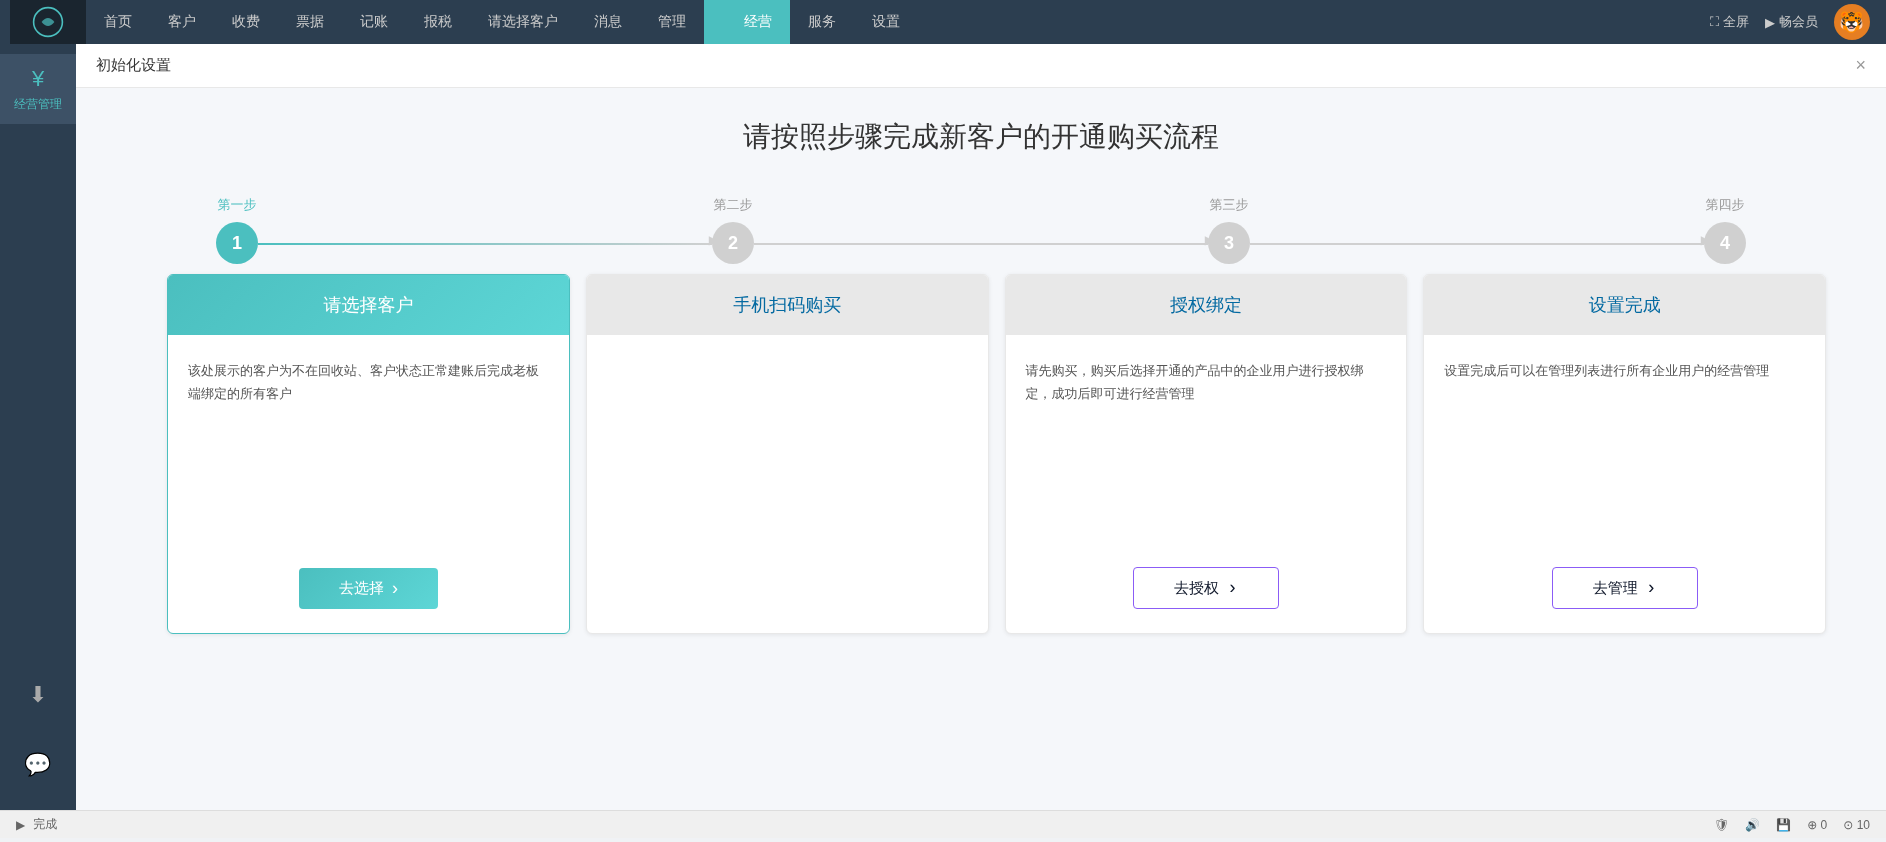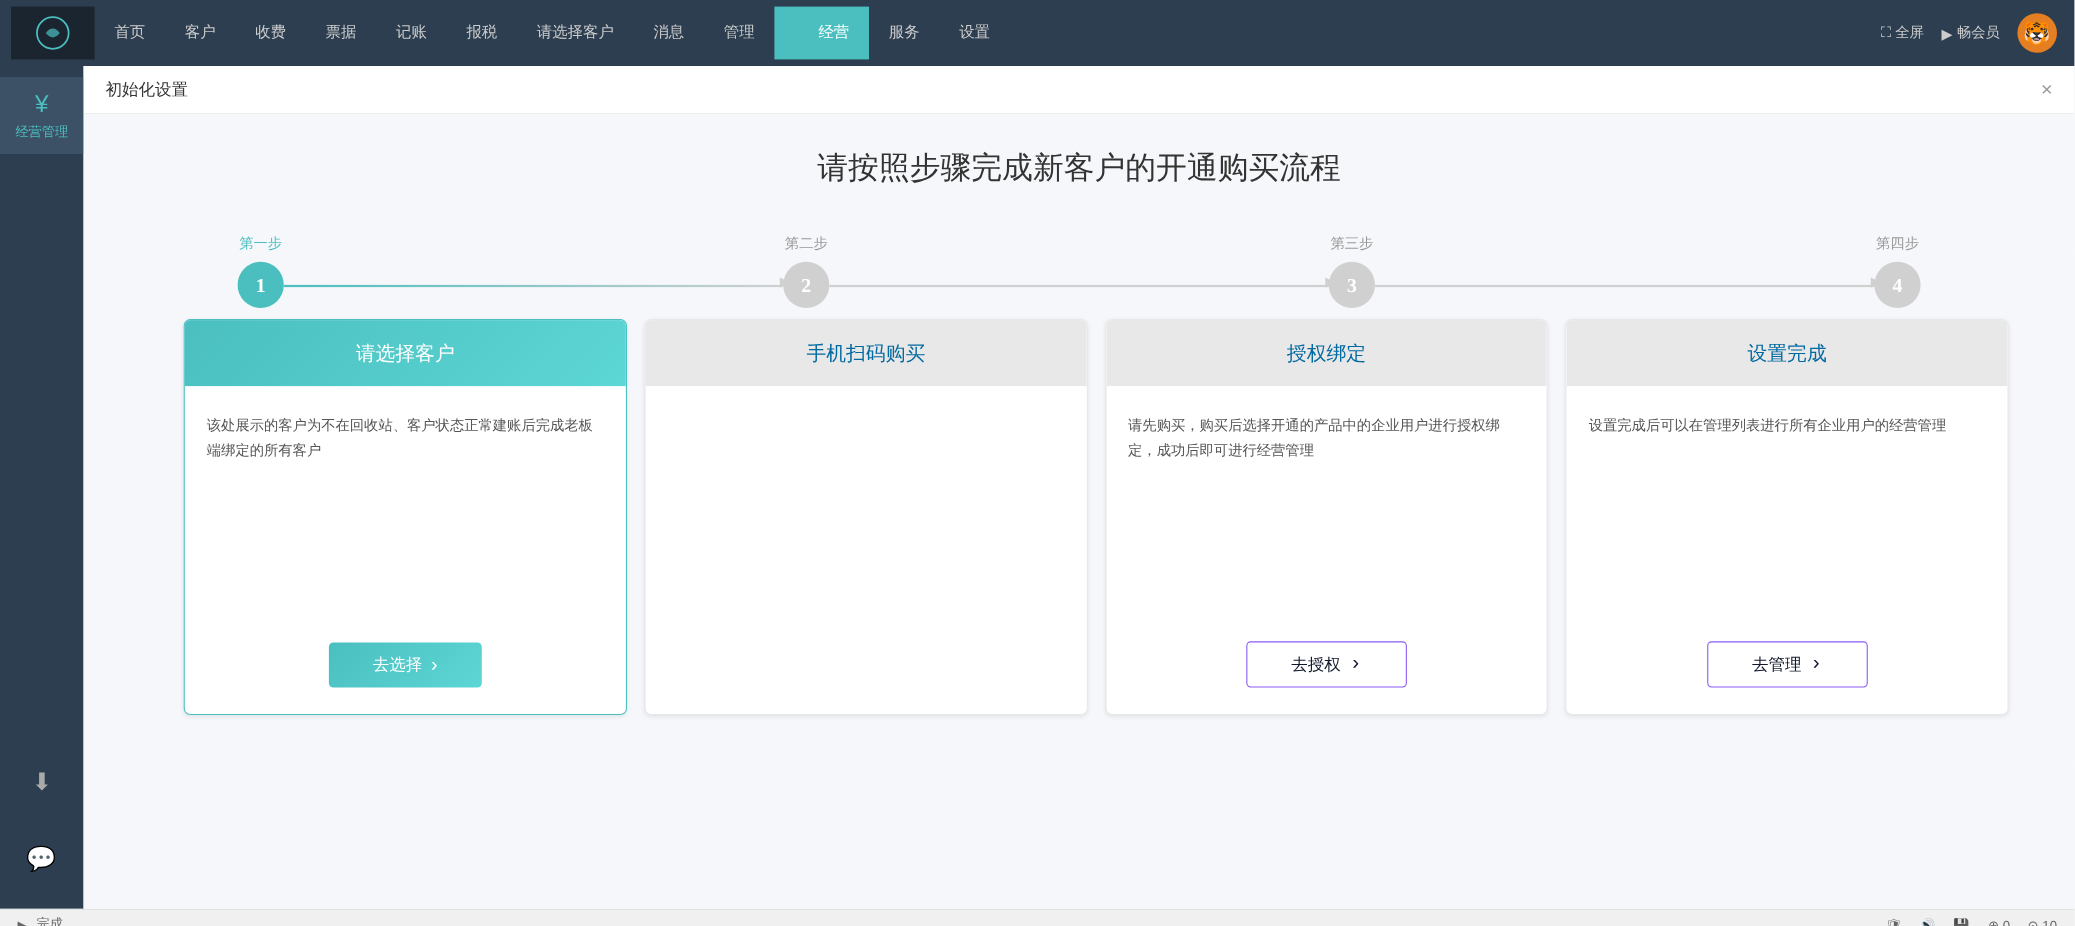--- a/index.html
+++ b/index.html
@@ -1,20 +1,20 @@
 <!DOCTYPE html>
 <html><head>
   <meta charset="utf-8">
   <style>
     * { box-sizing: border-box; margin: 0; padding: 0; }
     body { font-family: "Microsoft YaHei", "PingFang SC", sans-serif; background: #f0f2f5; width: 1886px; height: 842px; overflow: hidden; }
 
     
     .top-nav {
-      height: 60px;
+      height: 44px;
       background: #2c3e50;
       display: flex;
       align-items: center;
       padding: 0 0 0 10px;
     }
     .top-nav .logo {
       width: 76px;
       height: 48px;
       background: #1a252f;
       display: flex;
@@ -150,21 +150,20 @@
     }
 
     
     .steps-indicator {
       display: flex;
       align-items: center;
       justify-content: flex-start;
       position: relative;
       margin-bottom: 10px;
       padding: 0 80px;
-      font-family: Liberation Serif, serif;
     }
     .step-wrapper {
       display: flex;
       flex-direction: column;
       align-items: center;
       gap: 8px;
       position: relative;
       z-index: 2;
     }
     .step-label {

